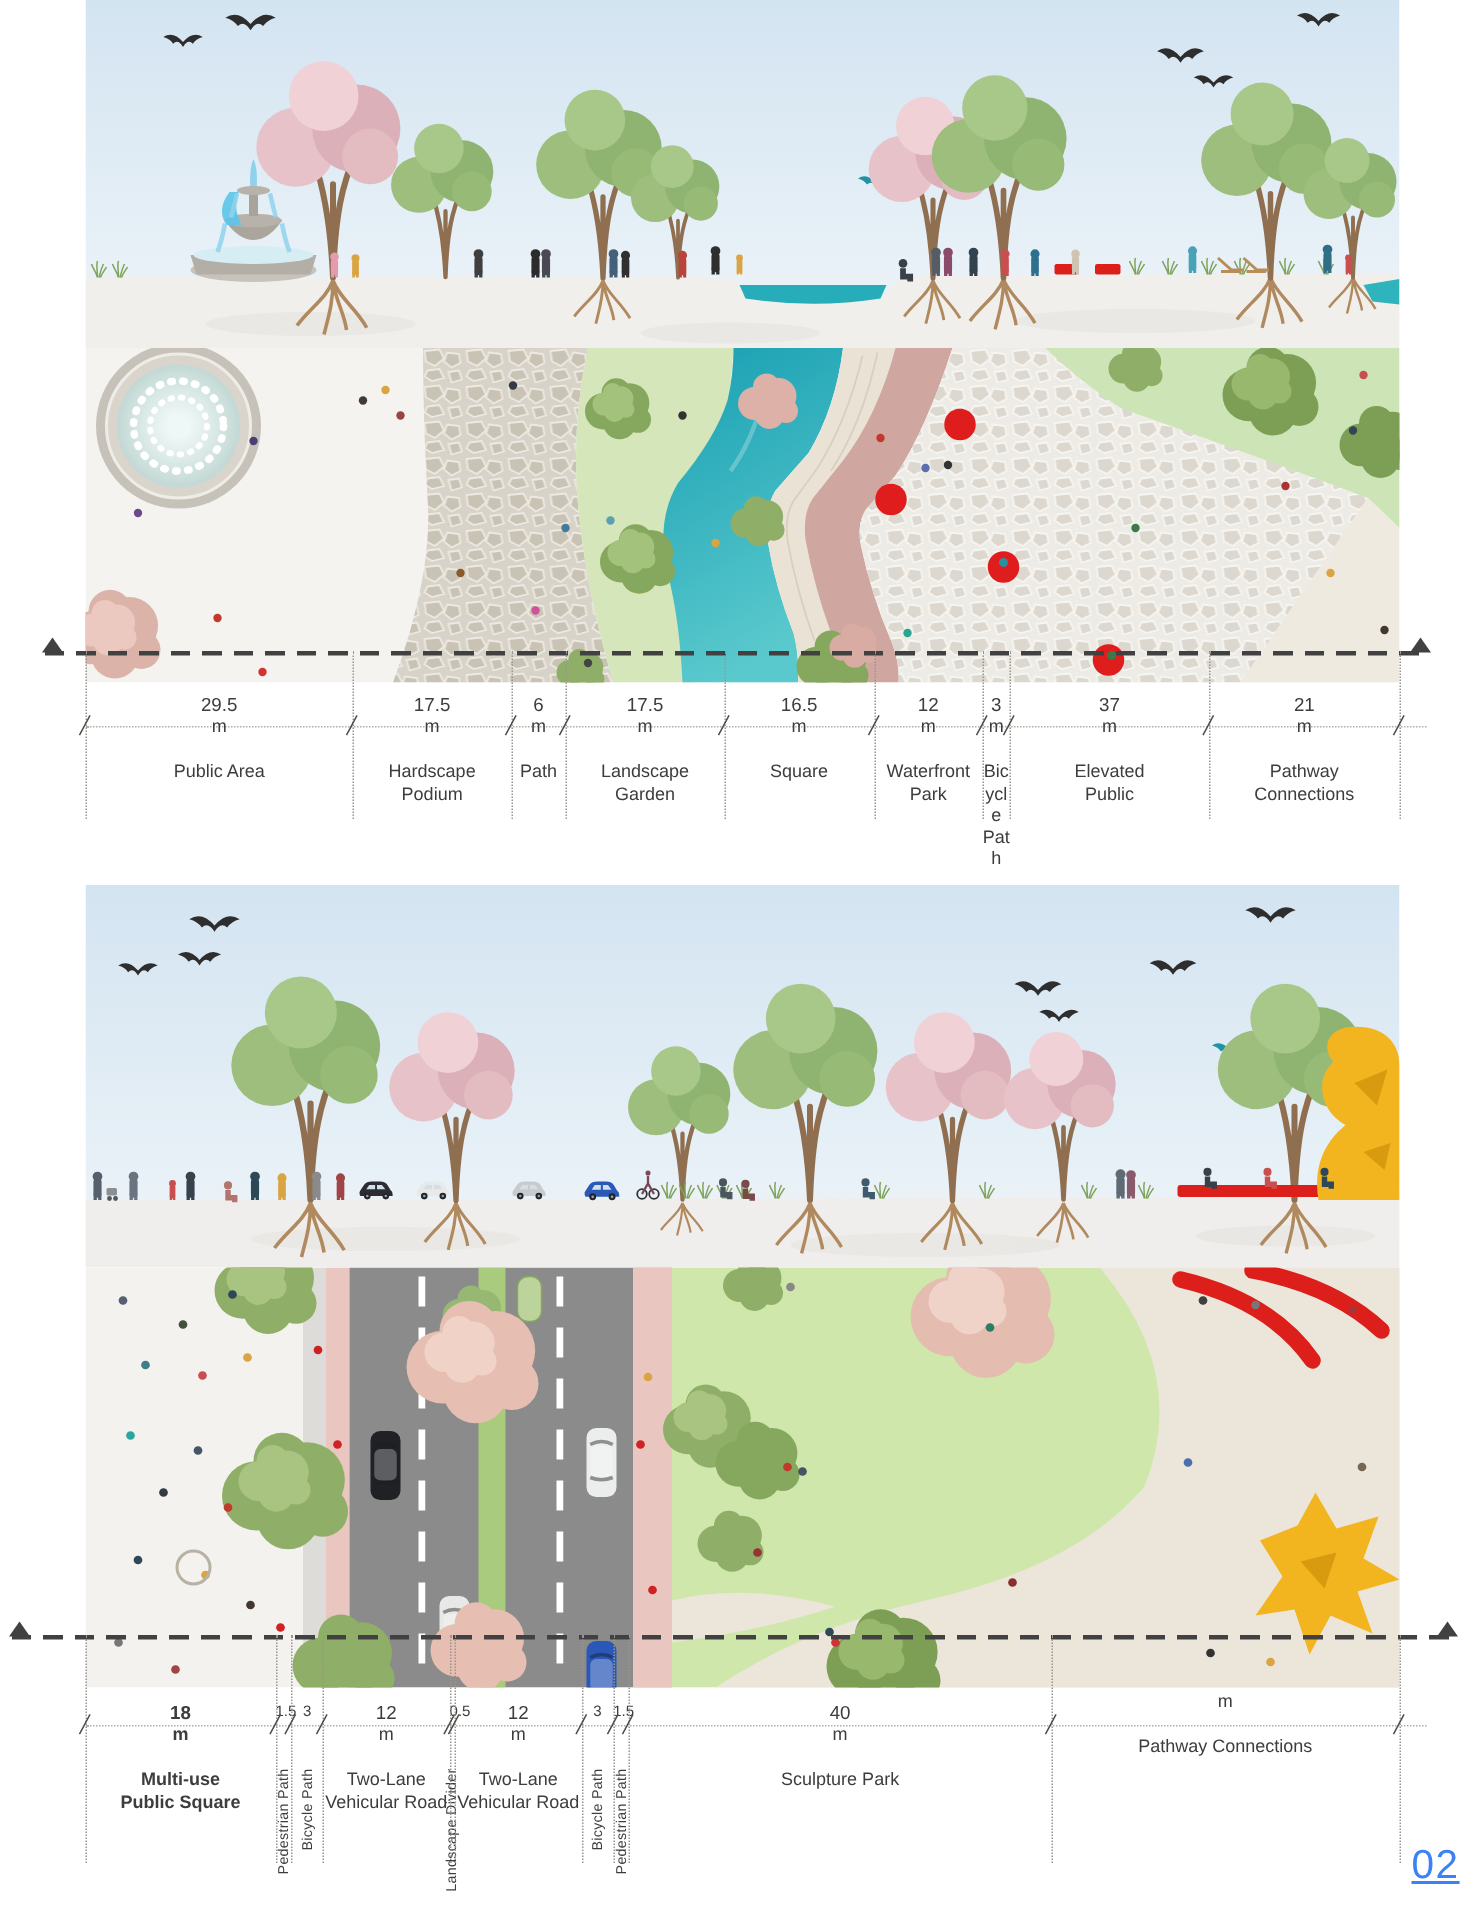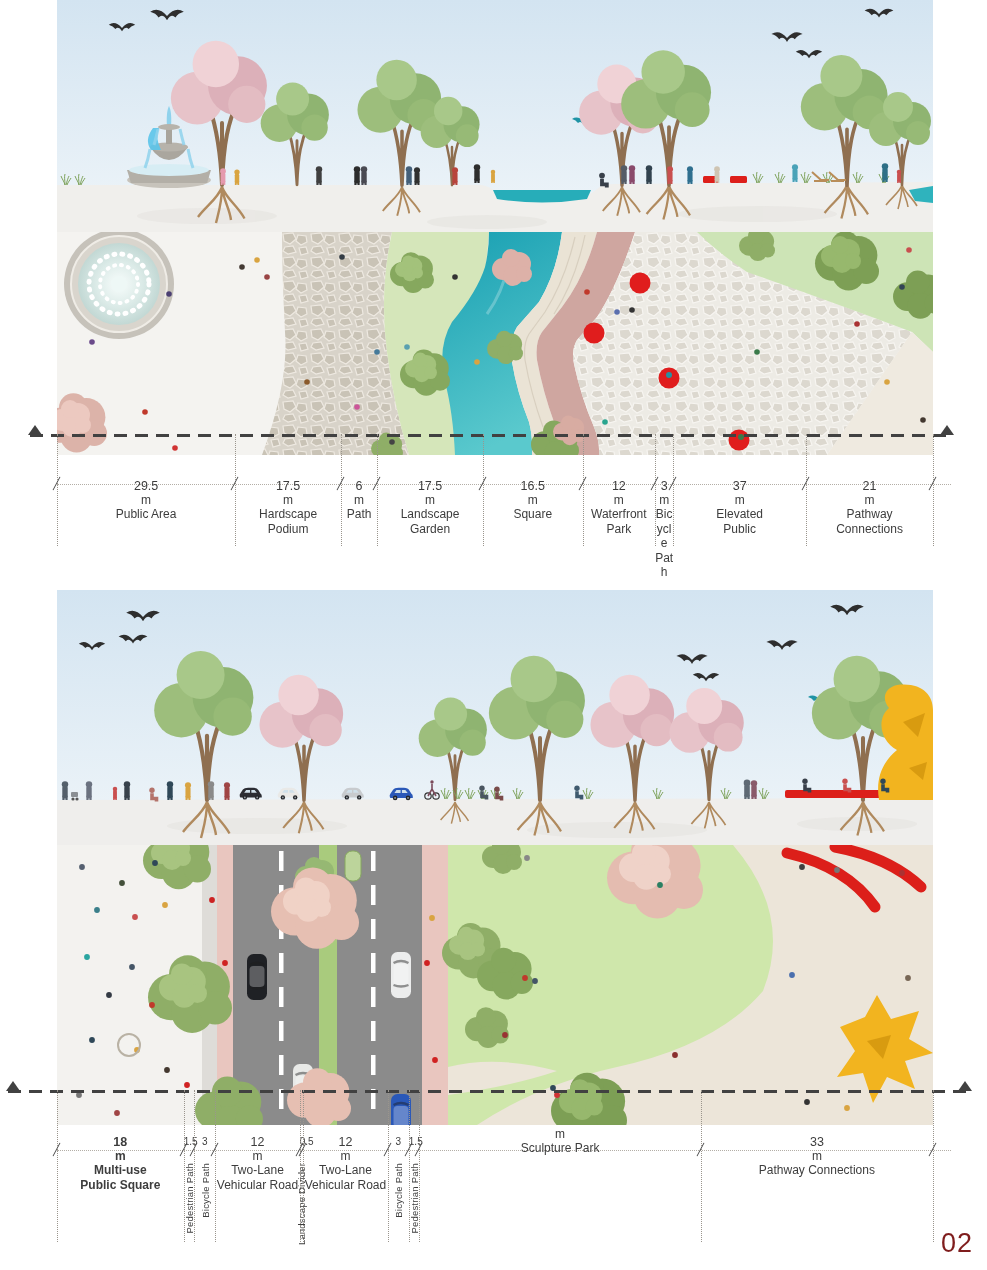--- a/index.html
+++ b/index.html
@@ -14,33 +14,33 @@
     border-left:7px solid transparent;border-right:7px solid transparent;
     border-bottom:10px solid #414141;}
   .tri.left{left:-2px}.tri.right{right:-2px}
   
   .dim-strip{position:absolute;z-index:6;}
   .dim-rule{position:absolute;left:0;width:102%;height:0;border-top:1.6px dotted #b3aea6;}
   .ext-line{position:absolute;width:0;border-left:1.3px dotted #9a958d;}
   .dim-tick{position:absolute;width:15px;height:0;border-top:1.8px solid #4c4c4c;
     transform:translate(-8px,-1px) rotate(-62deg);}
   .dim-seg{position:absolute;top:0;bottom:0;text-align:center;color:#3d3d3d;}
-  .dim-val{font-size:12.5px;line-height:14px;padding-top:24px;}
+  .dim-val{font-size:12.5px;line-height:14px;padding-top:8px;}
   .dim-unit{font-size:12px;line-height:14px;}
-  .dim-label{font-size:12px;line-height:14.5px;word-wrap:break-word;margin:0 auto;}
+  .dim-label{font-size:12px;line-height:14.5px;word-wrap:break-word;margin:16px auto;}
   .strip-a .dim-label{max-width:78px;}
   .strip-b .dim-label{max-width:88px;}
   .strip-b .dim-val{padding-top:8px;}
   .dim-seg.rot .dim-val{font-size:10px;padding-top:8px;}
   .dim-seg.rot .dim-label{position:absolute;left:50%;top:36px;margin-left:-6px;max-width:none;
     writing-mode:vertical-rl;transform:rotate(180deg);white-space:nowrap;
     font-size:9.5px;letter-spacing:.2px;}
   .dim-label.nowrap{max-width:none;white-space:nowrap;}
   .page-number{position:absolute;left:941px;top:1228px;font-size:27px;
-    letter-spacing:1px;color:#7f1d1d;}
+    letter-spacing:1px;color:#3b82f6;text-decoration:underline;}
 </style>
 </head>
 <body>
 
 <svg width="0" height="0" style="position:absolute" aria-hidden="true">
 <defs>
   <linearGradient id="skyA" x1="0" y1="0" x2="0" y2="1">
     <stop offset="0" stop-color="#d3e4f1"></stop>
         <stop offset="1" stop-color="#eff5f9"></stop>
   </linearGradient>
@@ -661,25 +661,25 @@
       </div>
       <div class="dim-seg rot" style="left: 37.751%; width: 2.40964%;">
         <div class="dim-val">3</div>
         <div class="dim-label">Bicycle Path</div>
       </div>
       <div class="dim-seg rot" style="left: 40.1606%; width: 1.20482%;">
         <div class="dim-val">1.5</div>
         <div class="dim-label">Pedestrian Path</div>
       </div>
       <div class="dim-seg" style="left: 41.3655%; width: 32.1285%;">
+        <div class="dim-val">40</div>
         <div class="dim-unit">m</div>
         <div class="dim-label">Sculpture Park</div>
       </div>
       <div class="dim-seg" style="left: 73.494%; width: 26.506%;">
-        <div class="dim-val">33</div>
         <div class="dim-unit">m</div>
         <div class="dim-label nowrap">Pathway Connections</div>
       </div>
       <div class="ext-line" style="left: 0%; top: -37px; height: 152px;"></div>
       <div class="dim-tick" style="left: 0%; top: 23px;"></div>
       <div class="ext-line" style="left: 14.4578%; top: -37px; height: 152px;"></div>
       <div class="dim-tick" style="left: 14.4578%; top: 23px;"></div>
       <div class="ext-line" style="left: 15.6627%; top: -37px; height: 152px;"></div>
       <div class="dim-tick" style="left: 15.6627%; top: 23px;"></div>
       <div class="ext-line" style="left: 18.0723%; top: -37px; height: 152px;"></div>

